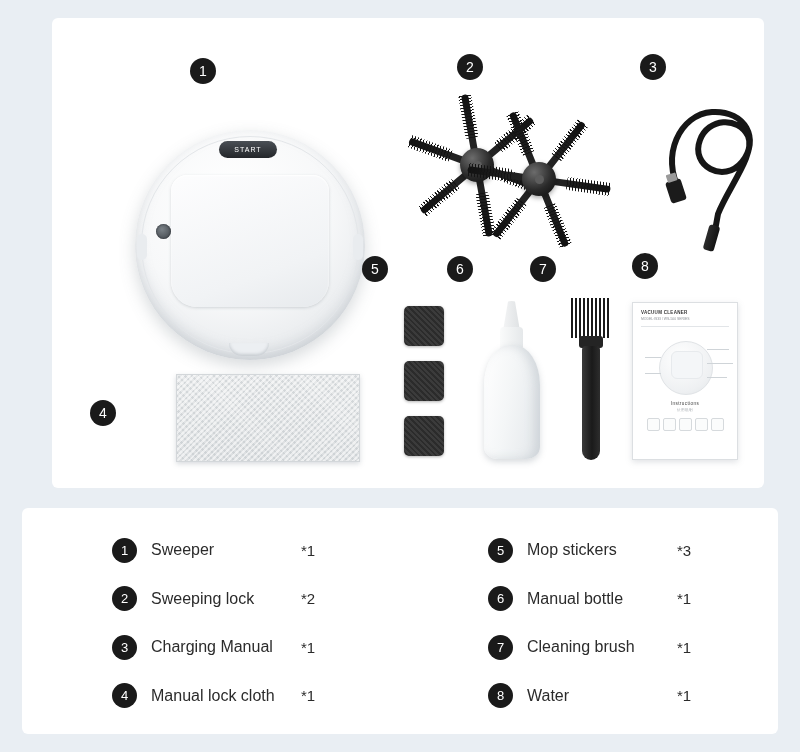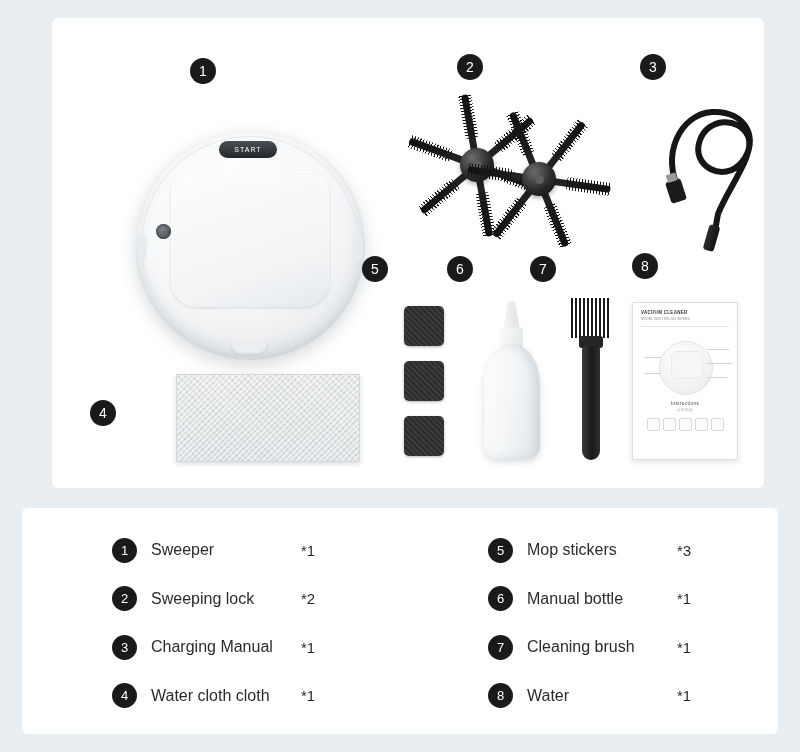--- a/index.html
+++ b/index.html
@@ -587,21 +587,21 @@
         <span class="legend-qty">*1</span>
       </div>
       <div class="legend-row col-right">
         <span class="badge legend">7</span>
         <span class="legend-label">Cleaning brush</span>
         <span class="legend-qty">*1</span>
       </div>
 
       <div class="legend-row col-left">
         <span class="badge legend">4</span>
-        <span class="legend-label">Water cloth cloth</span>
+        <span class="legend-label">Manual lock cloth</span>
         <span class="legend-qty">*1</span>
       </div>
       <div class="legend-row col-right">
         <span class="badge legend">8</span>
         <span class="legend-label">Water</span>
         <span class="legend-qty">*1</span>
       </div>
 
     </div>
   </div>

